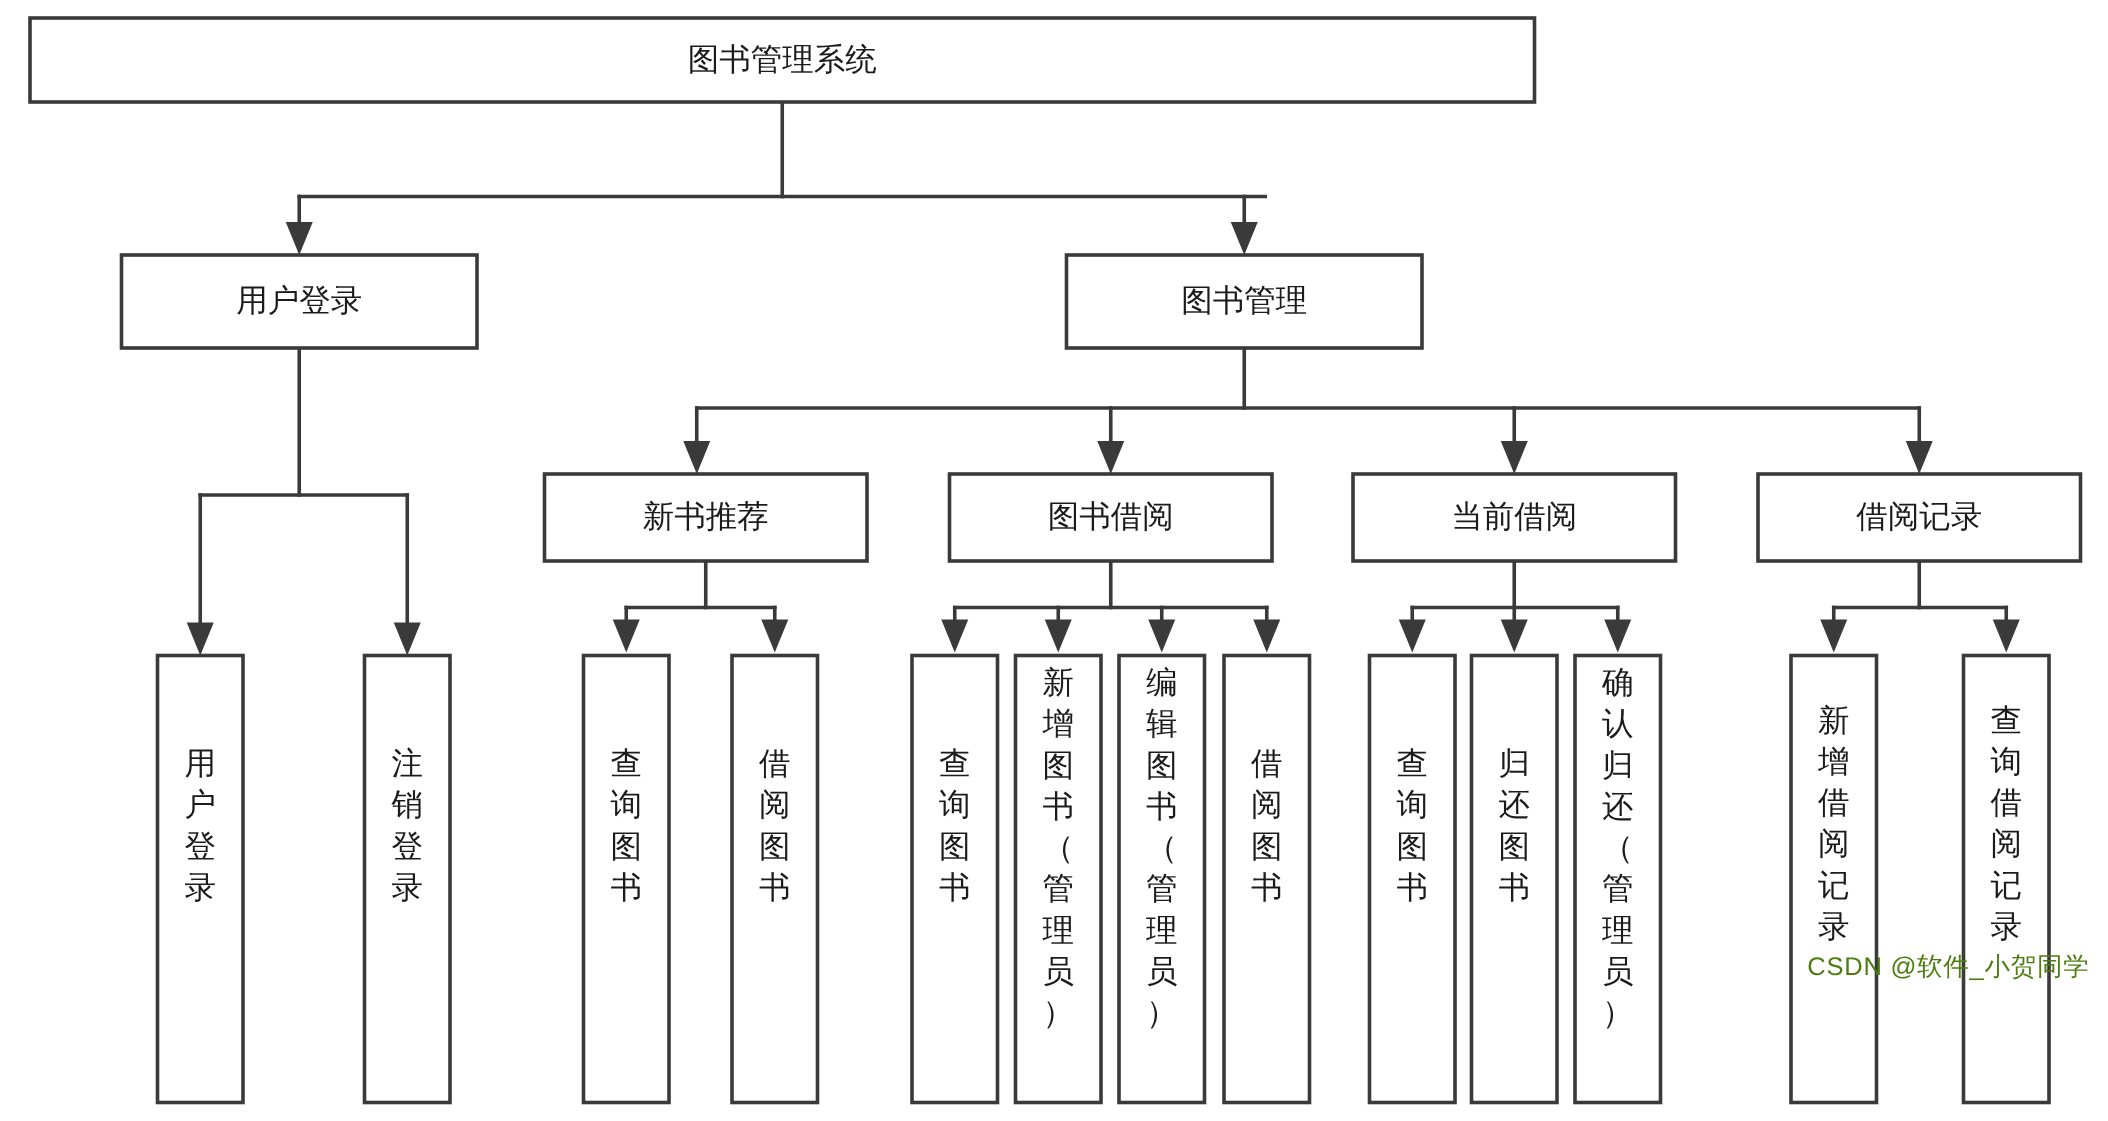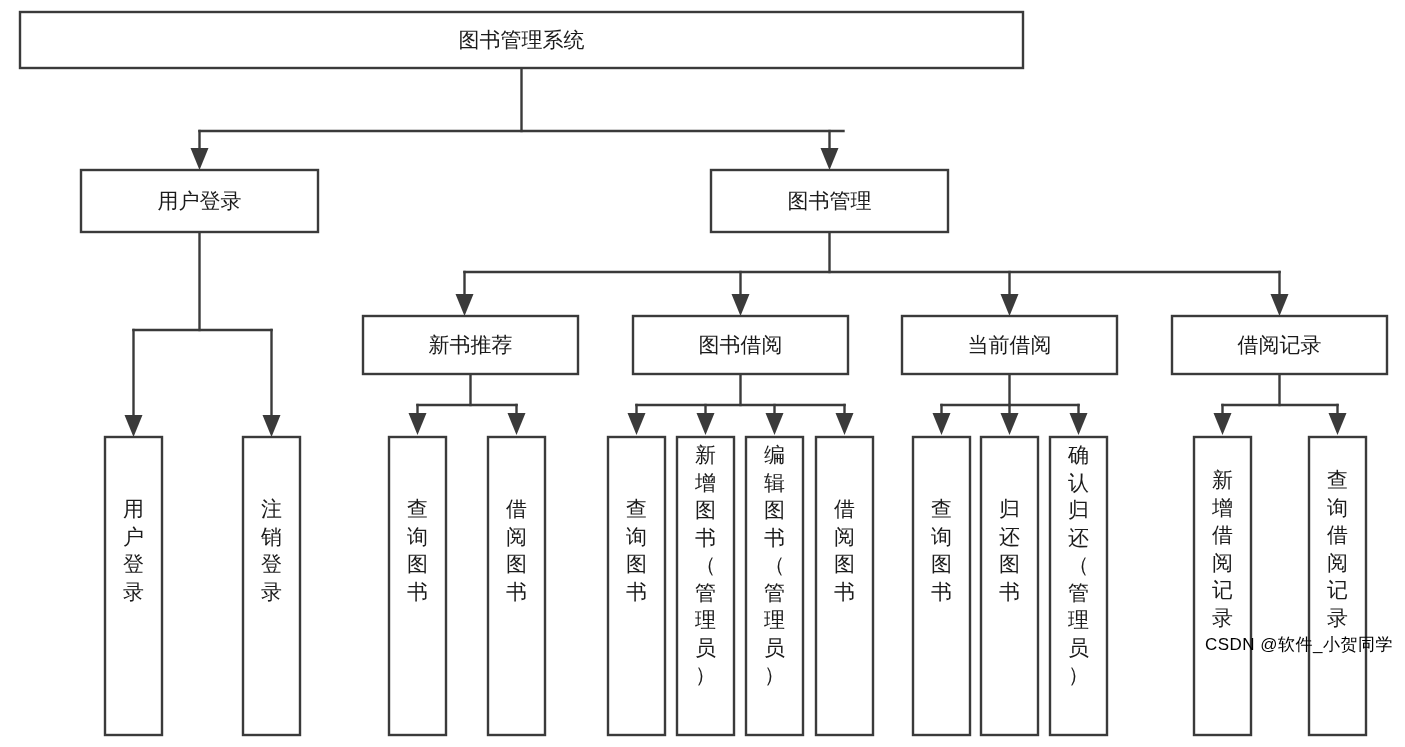--- a/index.html
+++ b/index.html
@@ -54,21 +54,21 @@
     font-size: 21px;
     fill: #1b1b1b;
     text-anchor: middle;
   }
   .watermark {
     position: absolute;
     right: 12px;
     bottom: 6px;
     font-family: "Liberation Sans", "DejaVu Sans", sans-serif;
     font-size: 17px;
-    color: #000000;
+    color: #4d7c0f;
     letter-spacing: 0.5px;
     white-space: nowrap;
     pointer-events: none;
   }
 </style>
 </head>
 <body>
 
 <div id="diagram-root">
 

